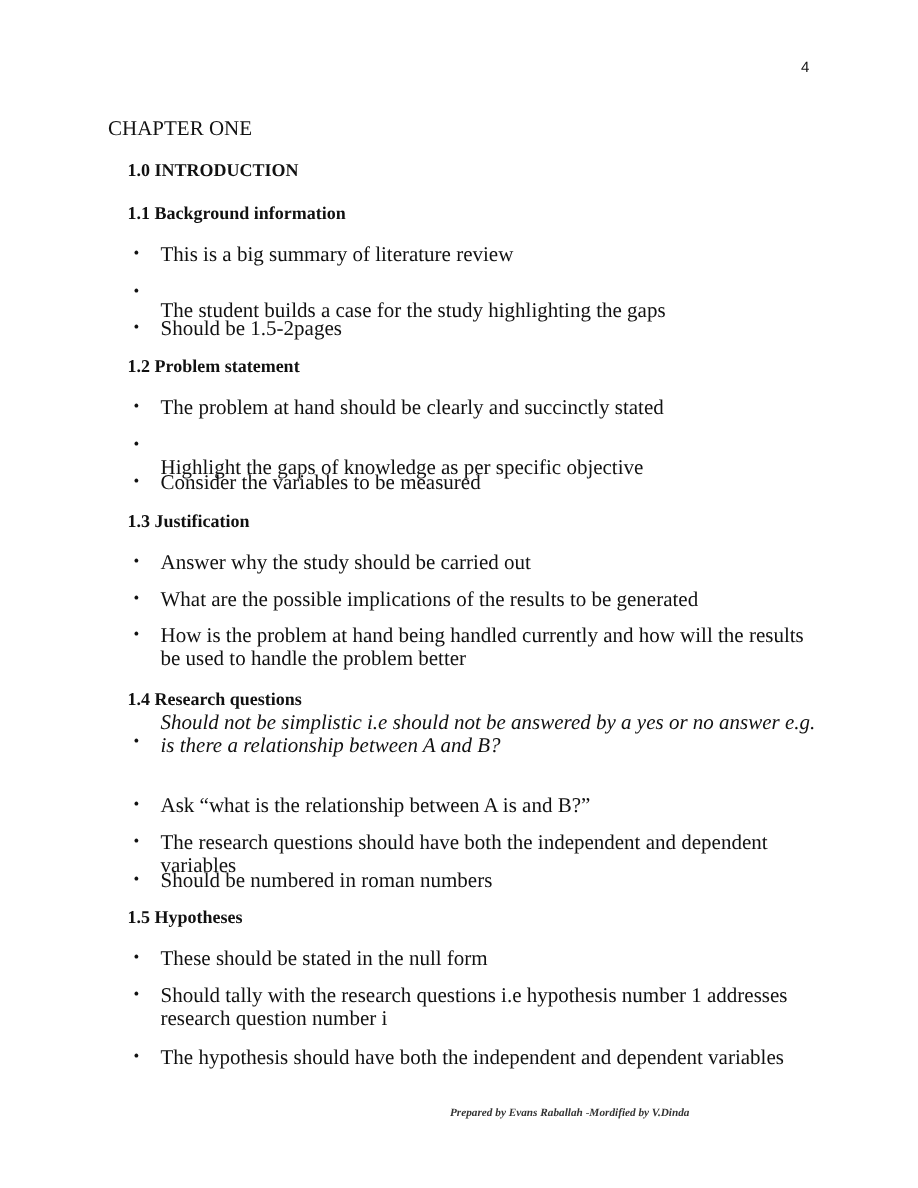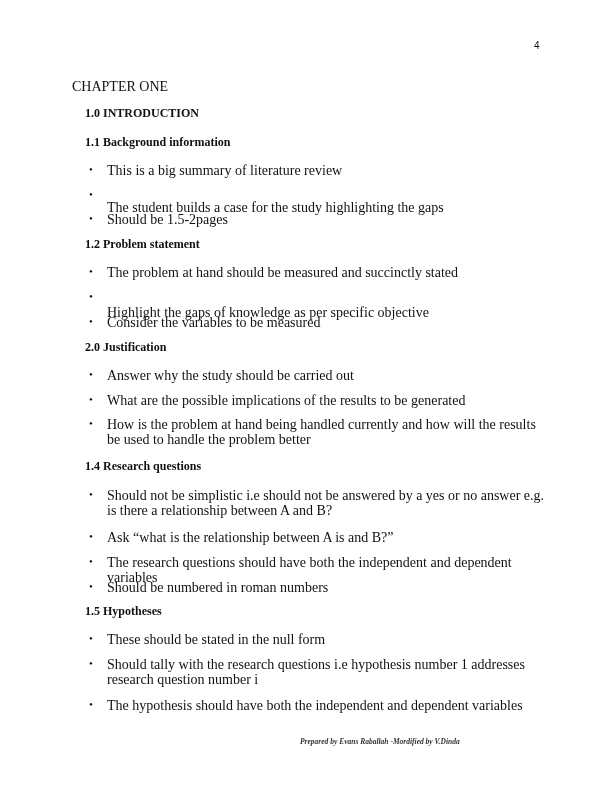--- a/index.html
+++ b/index.html
@@ -23,37 +23,37 @@
 <div class="abs heading" style="top:135px;">1.1 Background information</div>
 <span class="bullet" style="top:163px;">•</span>
 <div class="item" style="top:163px;">This is a big summary of literature review</div>
 <span class="bullet" style="top:188px;">•</span>
 <div class="item" style="top:200px;">The student builds a case for the study highlighting the gaps</div>
 <span class="bullet" style="top:212px;">•</span>
 <div class="item" style="top:212px;">Should be 1.5-2pages</div>
 
 <div class="abs heading" style="top:237px;">1.2 Problem statement</div>
 <span class="bullet" style="top:265px;">•</span>
-<div class="item" style="top:265px;">The problem at hand should be measured and succinctly stated</div>
+<div class="item" style="top:265px;">The problem at hand should be clearly and succinctly stated</div>
 <span class="bullet" style="top:290px;">•</span>
 <div class="item" style="top:305px;">Highlight the gaps of knowledge as per specific objective</div>
 <span class="bullet" style="top:315px;">•</span>
 <div class="item" style="top:315px;">Consider the variables to be measured</div>
 
-<div class="abs heading" style="top:340px;">2.0 Justification</div>
+<div class="abs heading" style="top:340px;">1.3 Justification</div>
 <span class="bullet" style="top:368px;">•</span>
 <div class="item" style="top:368px;">Answer why the study should be carried out</div>
 <span class="bullet" style="top:393px;">•</span>
 <div class="item" style="top:393px;">What are the possible implications of the results to be generated</div>
 <span class="bullet" style="top:417px;">•</span>
 <div class="item" style="top:417px;">How is the problem at hand being handled currently and how will the results be used to handle the problem better</div>
 
 <div class="abs heading" style="top:459px;">1.4 Research questions</div>
 <span class="bullet" style="top:488px;">•</span>
-<div class="item" style="top:488px;">Should not be simplistic i.e should not be answered by a yes or no answer e.g. is there a relationship between A and B?</div>
+<div class="item" style="top:475px;font-style:italic;">Should not be simplistic i.e should not be answered by a yes or no answer e.g. is there a relationship between A and B?</div>
 <span class="bullet" style="top:530px;">•</span>
 <div class="item" style="top:530px;">Ask “what is the relationship between A is and B?”</div>
 <span class="bullet" style="top:555px;">•</span>
 <div class="item" style="top:555px;">The research questions should have both the independent and dependent variables</div>
 <span class="bullet" style="top:580px;">•</span>
 <div class="item" style="top:580px;">Should be numbered in roman numbers</div>
 
 <div class="abs heading" style="top:604px;">1.5 Hypotheses</div>
 <span class="bullet" style="top:632px;">•</span>
 <div class="item" style="top:632px;">These should be stated in the null form</div>

